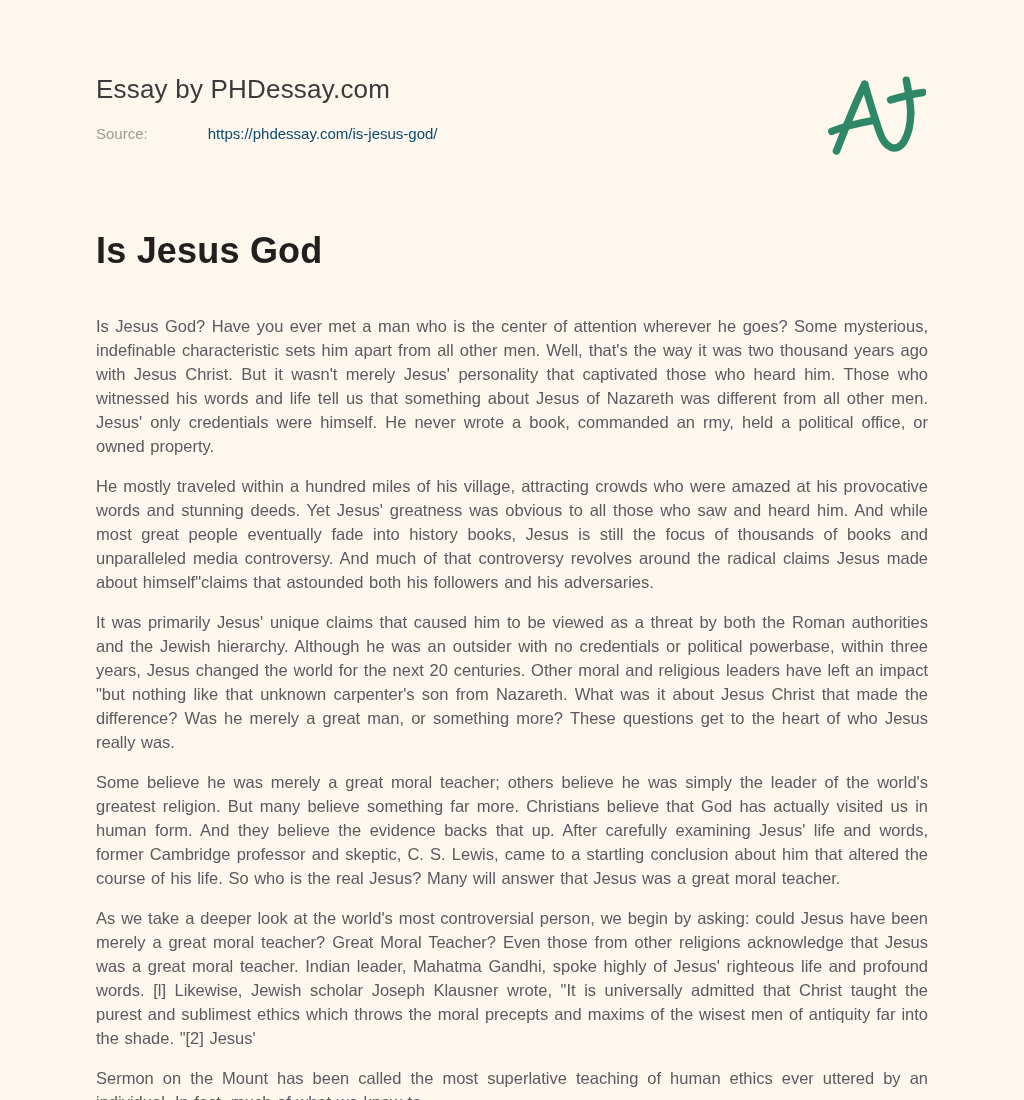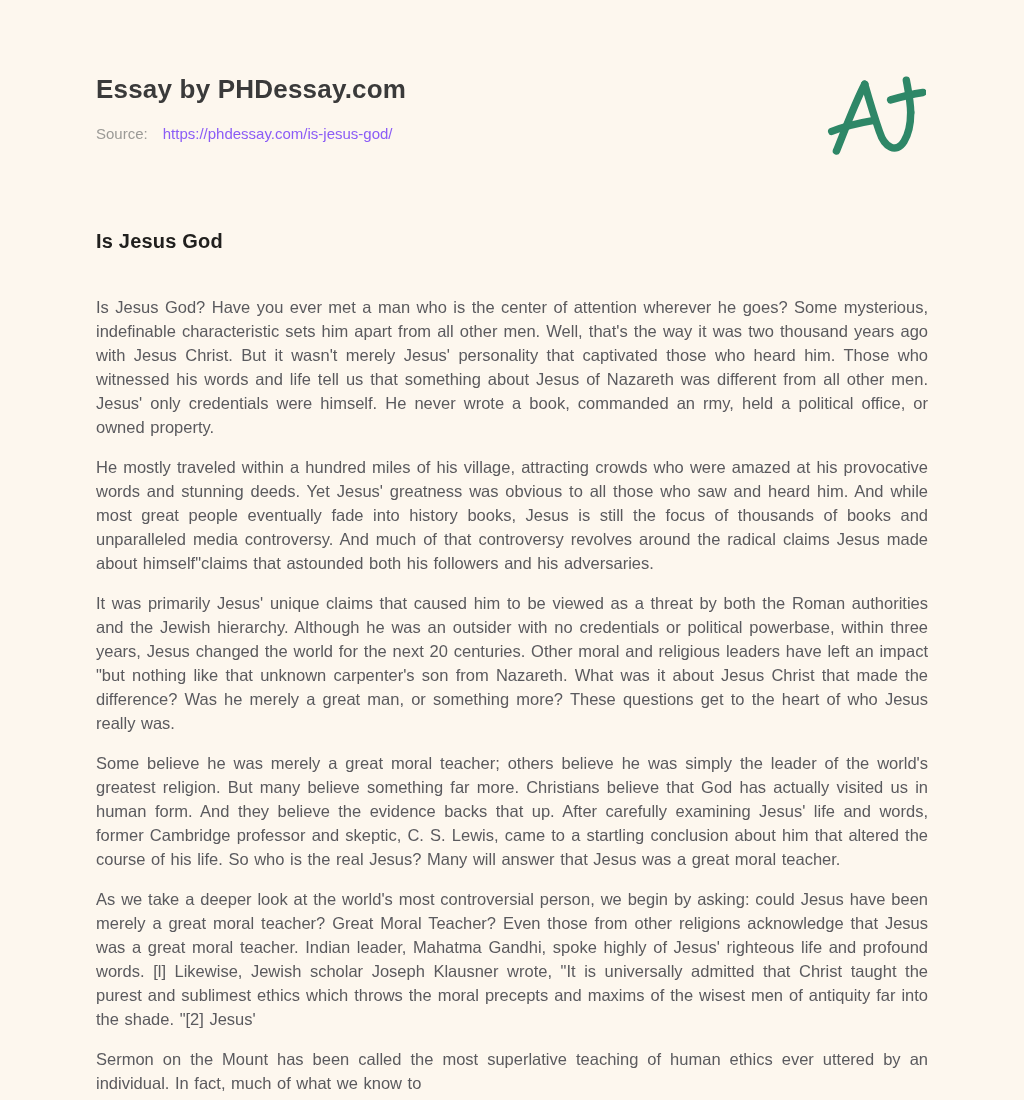--- a/index.html
+++ b/index.html
@@ -20,52 +20,53 @@
 
   .header {
     display: flex;
     justify-content: space-between;
     align-items: flex-start;
     padding-top: 74px;
   }
 
   .site-title {
     font-size: 26px;
-    font-weight: bold;
+    font-weight: normal;
     color: #3a3a3a;
     letter-spacing: 0.2px;
   }
 
   .source-line {
     margin-top: 20px;
     font-size: 15px;
   }
 
   .source-label {
     color: #9b9a96;
     margin-right: 15px;
   }
 
   .source-link {
-    color: #8b5cf6;
+    color: #0c4a6e;
     text-decoration: none;
     cursor: pointer;
+    margin-left: 45px;
   }
 
   .logo {
     width: 110px;
     height: 100px;
     margin-top: -6px;
     margin-right: 2px;
     flex: 0 0 auto;
   }
 
   .essay-title {
     margin-top: 62px;
-    font-size: 20px;
+    font-size: 36px;
     font-weight: bold;
     color: #21201e;
     letter-spacing: 0.2px;
   }
 
   .essay-body {
     margin-top: 42px;
   }
 
   .essay-body p {

